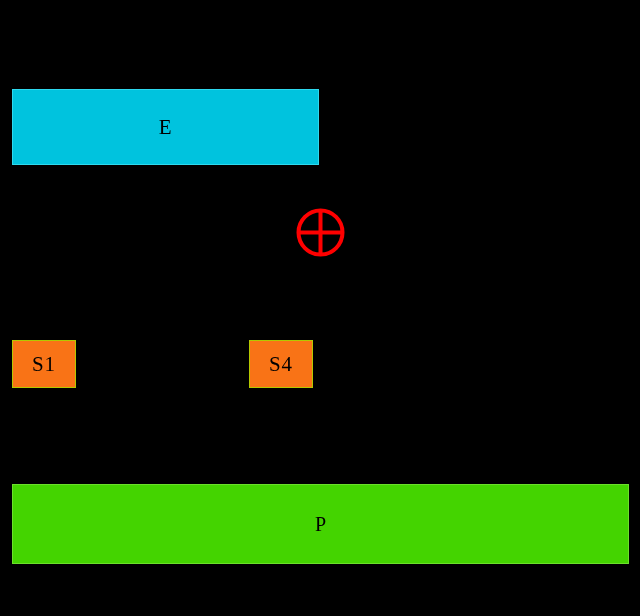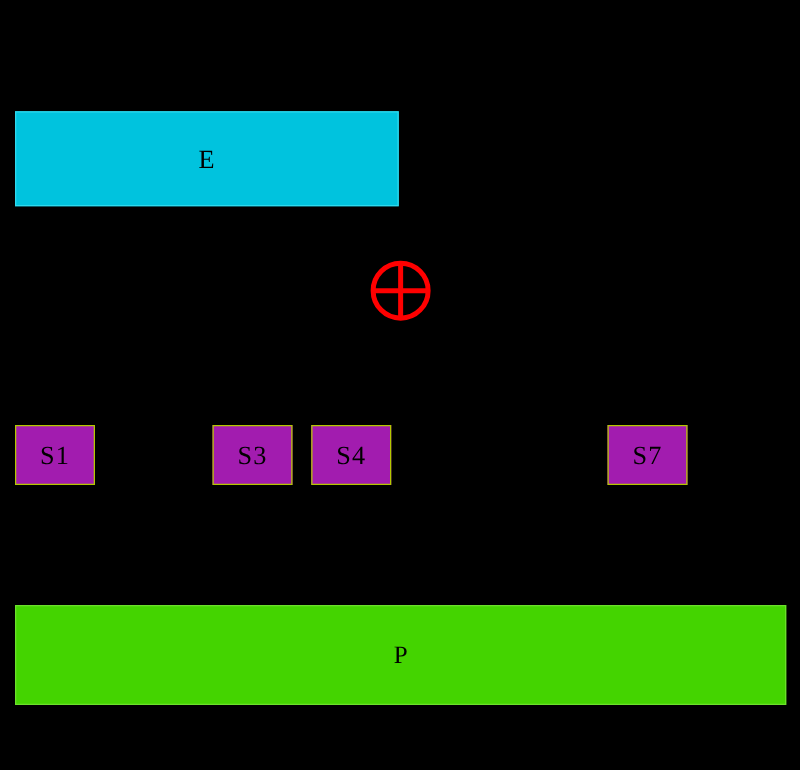--- a/index.html
+++ b/index.html
@@ -64,21 +64,21 @@
     display: block;
     width: 49px;
     height: 49px;
   }
 
   
   .seg-box {
     top: 340px;
     width: 64px;
     height: 48px;
-    background: #a21caf;
+    background: #f97316;
     border-color: #B4C800;
   }
   .seg-box .block-label {
     font-size: 21px;
     letter-spacing: 1px;
   }
 
   
   #block-p {
     left: 12px;
@@ -105,27 +105,21 @@
     <svg viewBox="0 0 49 49" xmlns="http://www.w3.org/2000/svg" aria-hidden="true">
       <circle cx="24.5" cy="24.5" r="22" fill="none" stroke="#FF0000" stroke-width="4"></circle>
       <line x1="24.5" y1="3.5" x2="24.5" y2="45.5" stroke="#FF0000" stroke-width="4"></line>
       <line x1="3.5" y1="24.5" x2="45.5" y2="24.5" stroke="#FF0000" stroke-width="4"></line>
     </svg>
   </div>
 
   <div class="block seg-box" style="left:12px">
     <span class="block-label">S1</span>
   </div>
-  <div class="block seg-box" style="left:170px">
-    <span class="block-label">S3</span>
-  </div>
   <div class="block seg-box" style="left:249px">
     <span class="block-label">S4</span>
-  </div>
-  <div class="block seg-box" style="left:486px">
-    <span class="block-label">S7</span>
   </div>
 
   <div class="block" id="block-p">
     <span class="block-label">P</span>
   </div>
 
 </div>
 
 </body></html>

